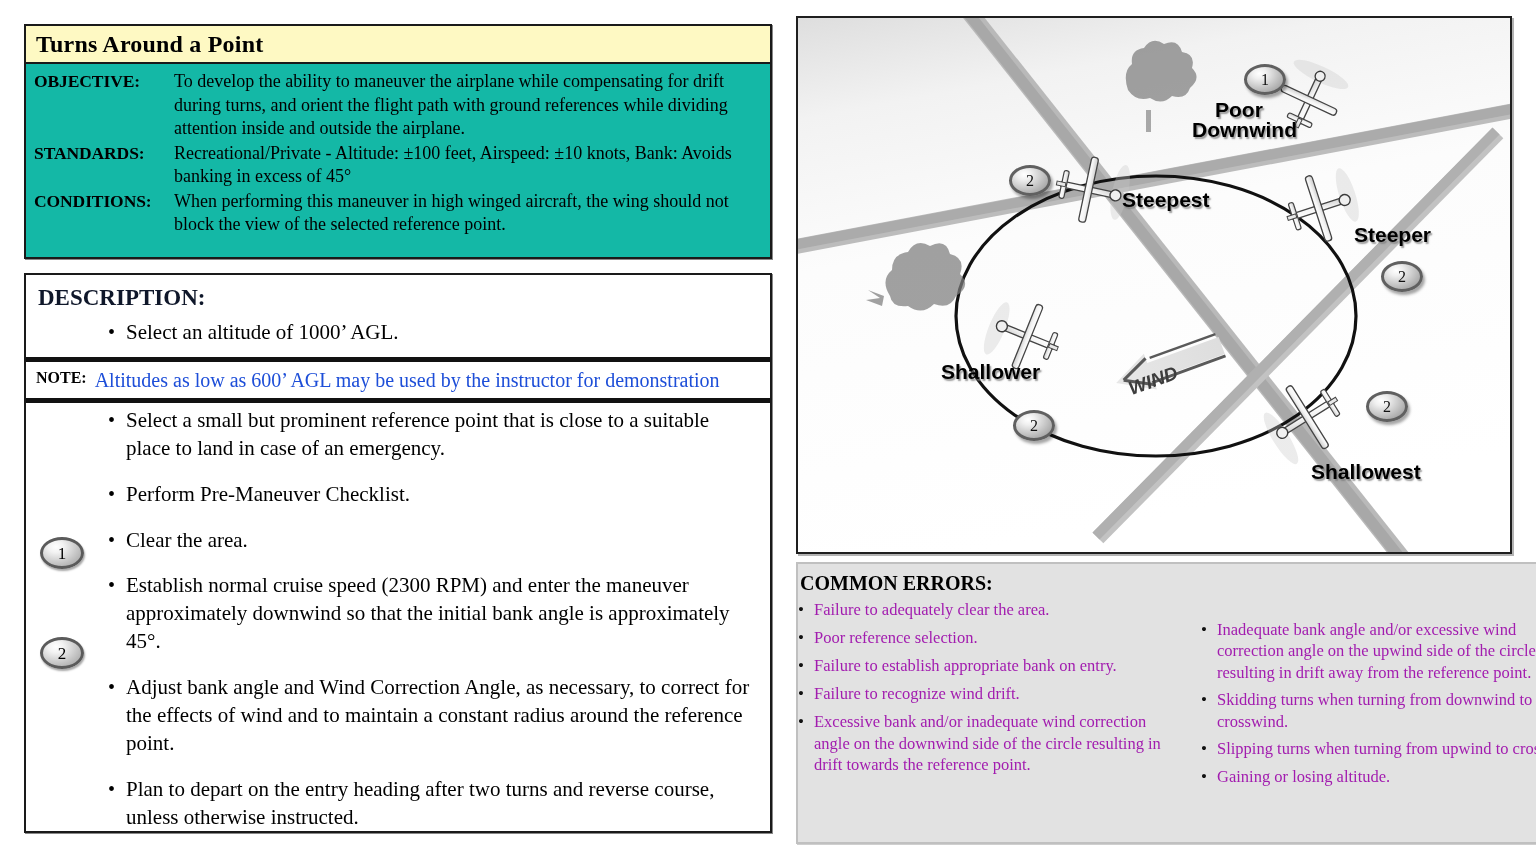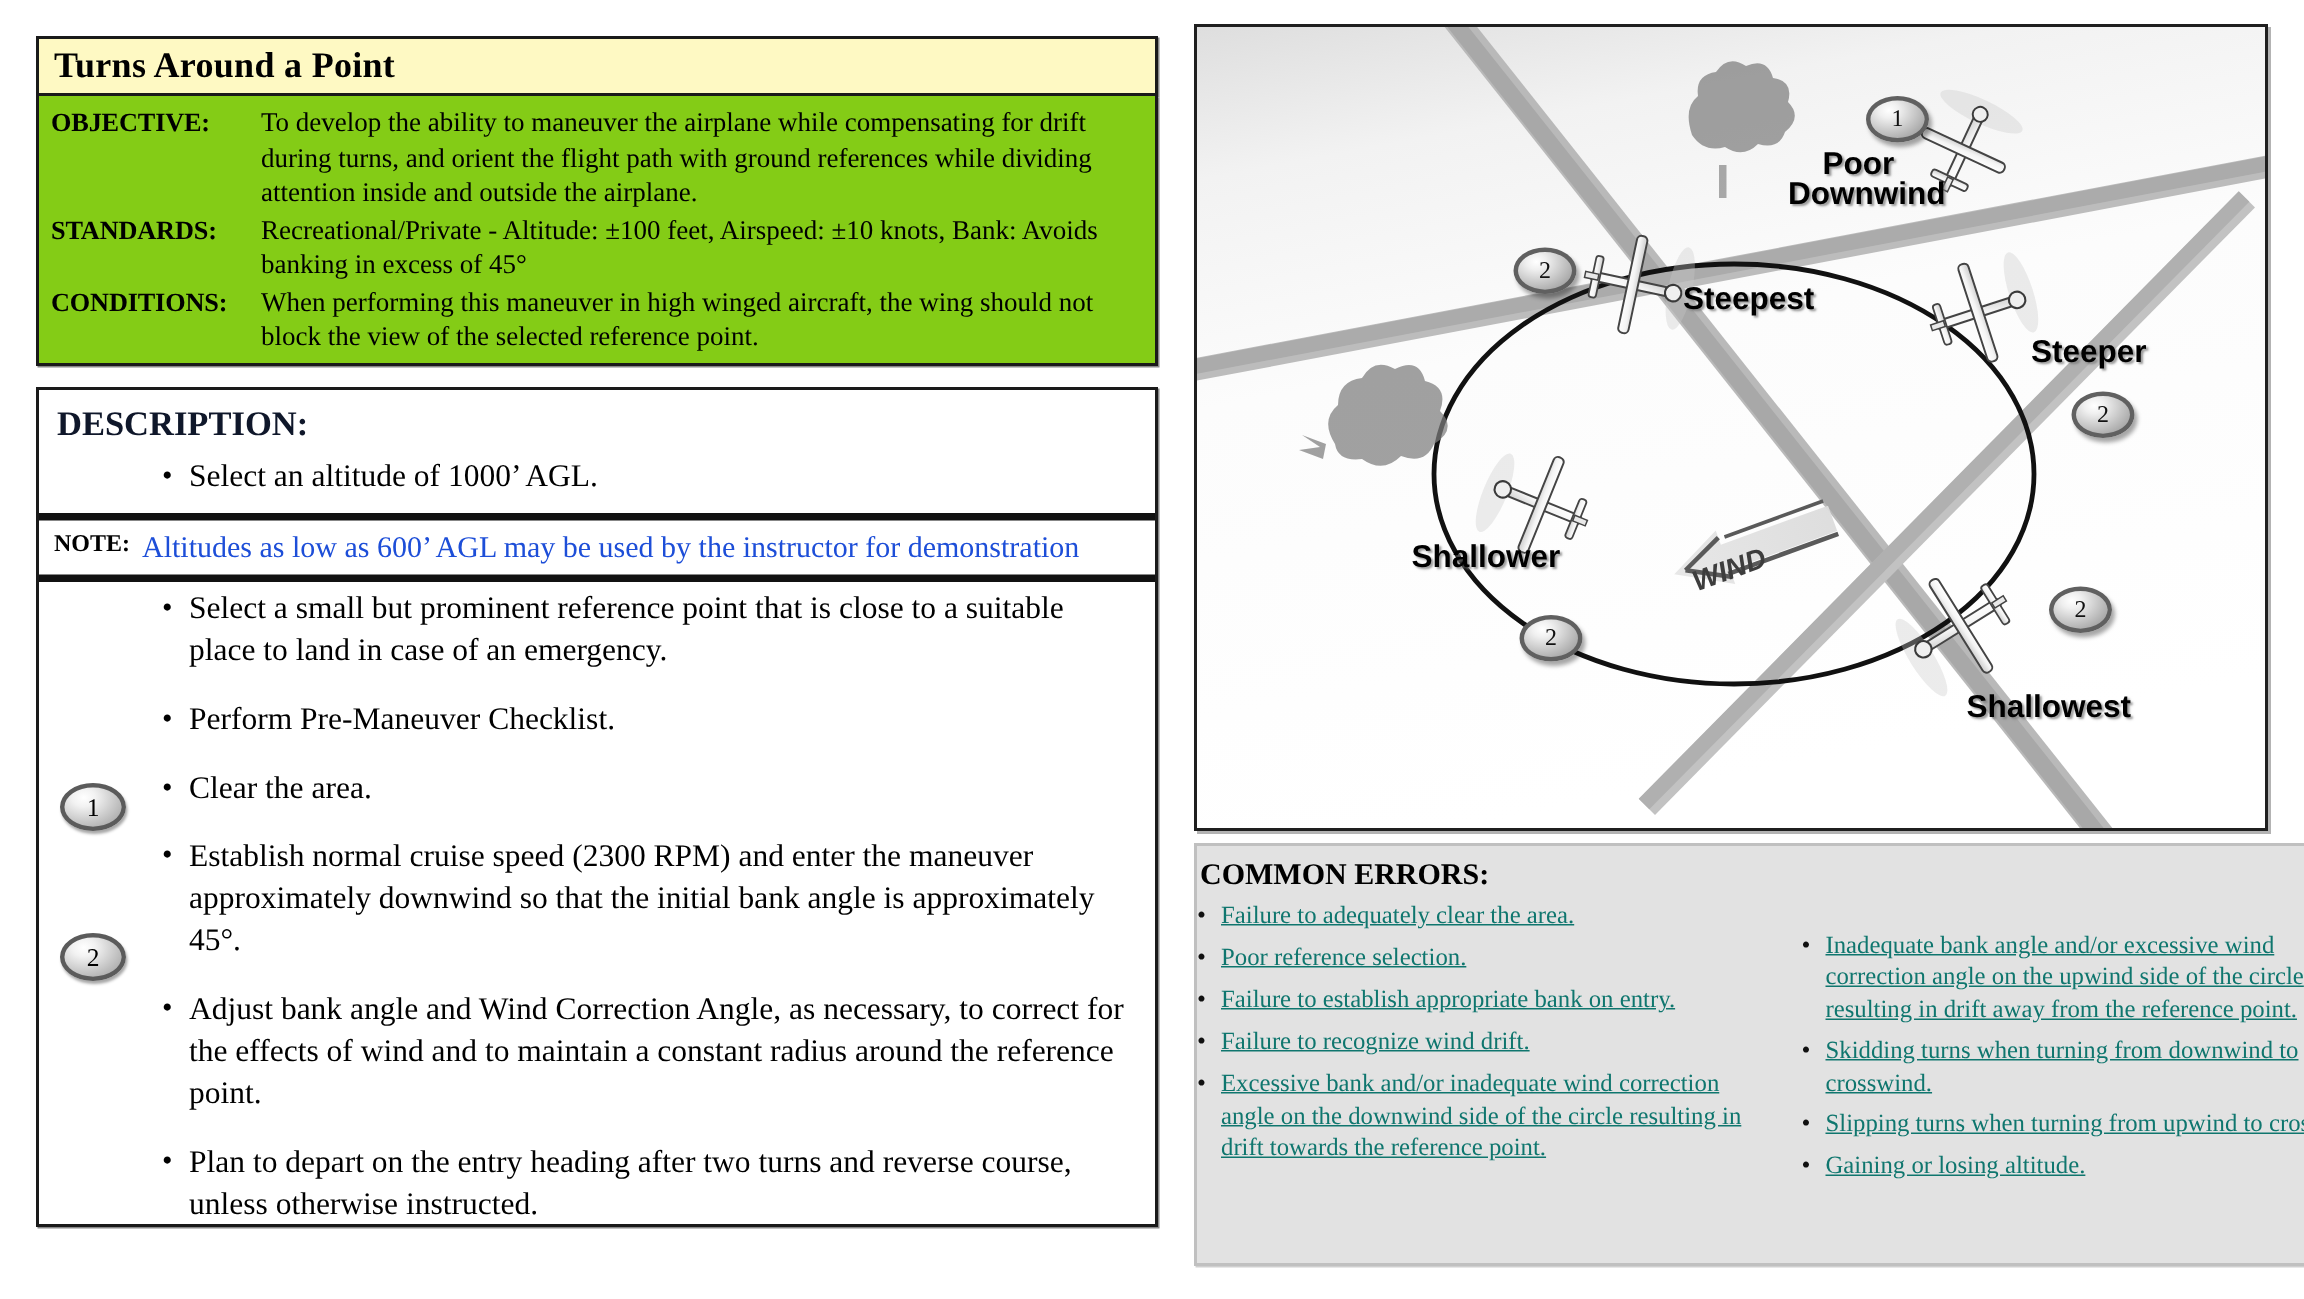--- a/index.html
+++ b/index.html
@@ -15,22 +15,22 @@
 
   .title-bar{
     border:2px solid #1a1a1a;background:#fef9c3;
     height:40px;display:flex;align-items:center;
     padding:0 0 0 10px;box-sizing:border-box;
     box-shadow:1px 1px 0 #888;
   }
   .title-bar .t{font-weight:bold;font-size:24px;color:#000;letter-spacing:.2px;}
 
   .spec-box{
-    border:2px solid #1a1a1a;border-top:none;background:#84cc16;
-    padding:6px 8px 4px 8px;box-sizing:border-box;
+    border:2px solid #1a1a1a;border-top:none;background:#14b8a6;
+    padding:6px 8px 19px 8px;box-sizing:border-box;
     box-shadow:1px 1px 0 #888;
   }
   .spec-row{display:flex;align-items:flex-start;margin-bottom:1px;}
   .spec-label{
     font-weight:bold;font-size:17.5px;color:#000;
     width:140px;flex:0 0 140px;line-height:1.31;letter-spacing:-.1px;
   }
   .spec-text{font-size:18px;color:#000;line-height:1.31;flex:1;}
 
   .desc-box{
@@ -101,21 +101,21 @@
   .errors-panel{
     position:absolute;left:796px;top:562px;width:800px;height:282px;
     border:2px solid #c0c0c0;background:#e2e2e2;box-sizing:border-box;
     padding:8px 10px 8px 0;box-shadow:1px 1px 0 #cfcfcf;
   }
   .errors-head{font-weight:bold;font-size:20px;color:#000;margin:0 0 4px 2px;}
   .errors-cols{display:flex;gap:20px;}
   .errors-col{flex:1;}
   .ebullet{display:flex;align-items:flex-start;margin-bottom:6px;}
   .ebullet .edot{flex:0 0 auto;width:16px;font-size:17px;line-height:1.3;color:#111;}
-  .ebullet .etxt{font-size:16.5px;line-height:1.3;color:#0f766e;flex:1;text-decoration:underline;}
+  .ebullet .etxt{font-size:16.5px;line-height:1.3;color:#a21caf;flex:1;}
   .errors-col.right{padding-top:20px;}
 </style>
 </head>
 <body>
 
 <div class="page">
 
   <div class="left-col">
 
     <div class="title-bar">

